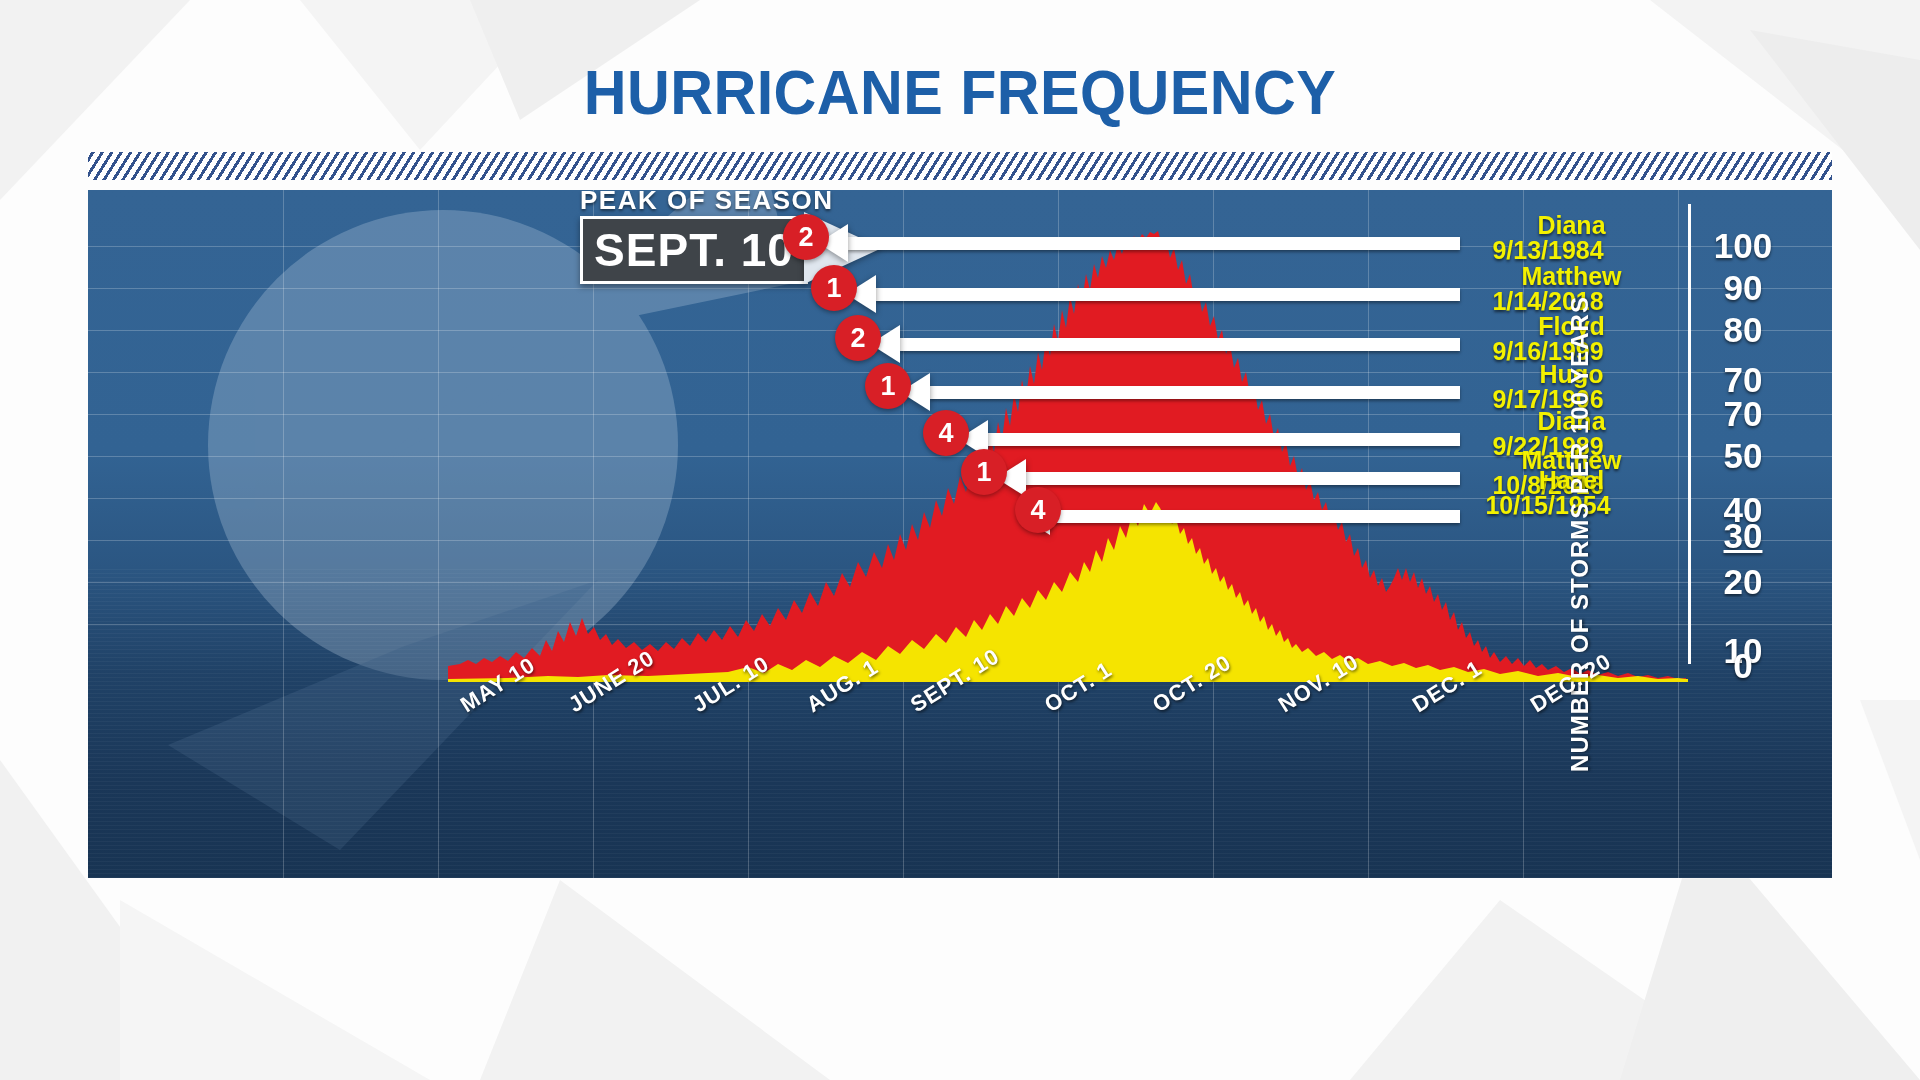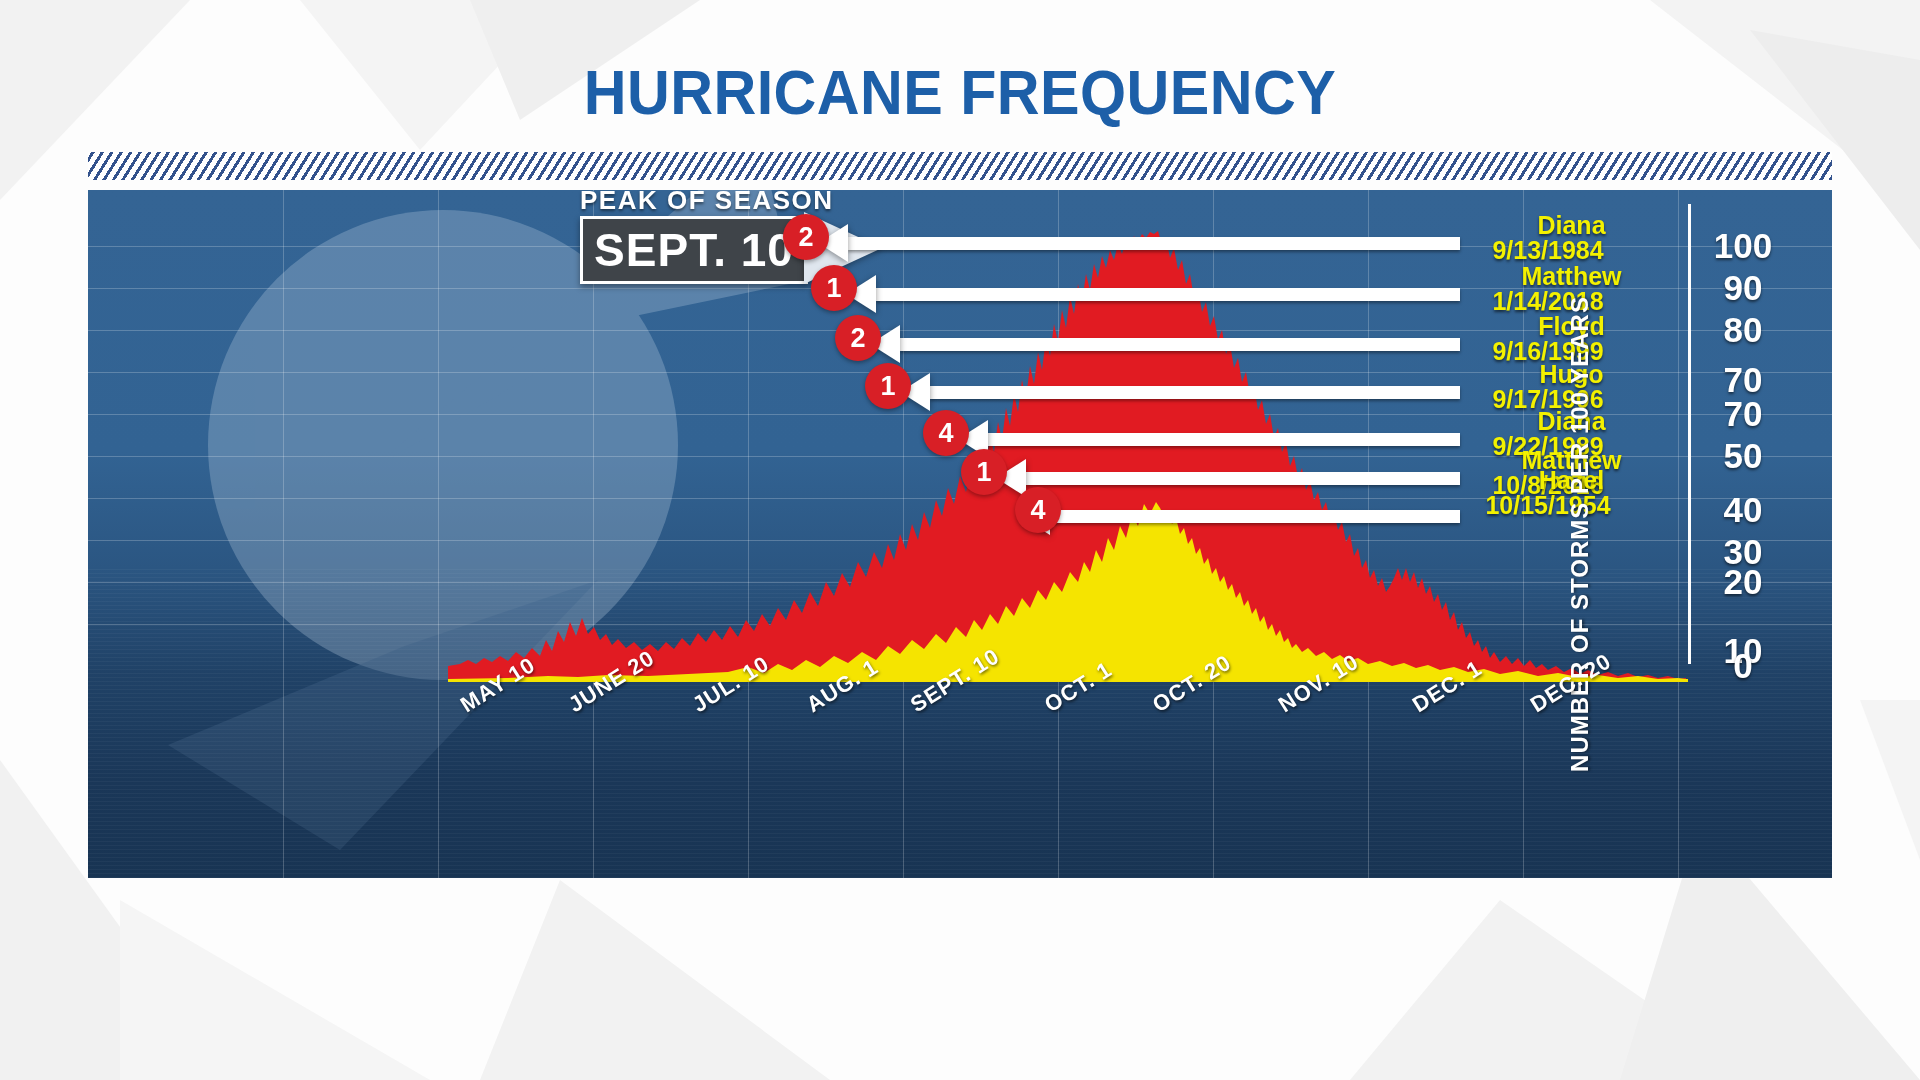--- a/index.html
+++ b/index.html
@@ -343,21 +343,21 @@
 
   <div class="yaxis-line"></div>
   <div class="ylabels">
     <div class="ylabel" style="top:56px;">100</div>
     <div class="ylabel" style="top:98px;">90</div>
     <div class="ylabel" style="top:140px;">80</div>
     <div class="ylabel" style="top:190px;">70</div>
     <div class="ylabel" style="top:224px;">70</div>
     <div class="ylabel" style="top:266px;">50</div>
     <div class="ylabel" style="top:320px;">40</div>
-    <div class="ylabel" style="top:362px;">30</div>
+    <div class="ylabel" style="top:346px;text-decoration:underline;">30</div>
     <div class="ylabel" style="top:392px;">20</div>
     <div class="ylabel" style="top:413px;margin-top:48px;">10</div>
     <div class="ylabel" style="top:476px;">0</div>
   </div>
   <div class="ytitle">NUMBER OF STORMS PER 100 YEARS</div>
 
   <div class="xlabel" style="left:368px;top:506px;">MAY 10</div>
   <div class="xlabel" style="left:476px;top:506px;">JUNE 20</div>
   <div class="xlabel" style="left:600px;top:506px;">JUL. 10</div>
   <div class="xlabel" style="left:714px;top:506px;">AUG. 1</div>

